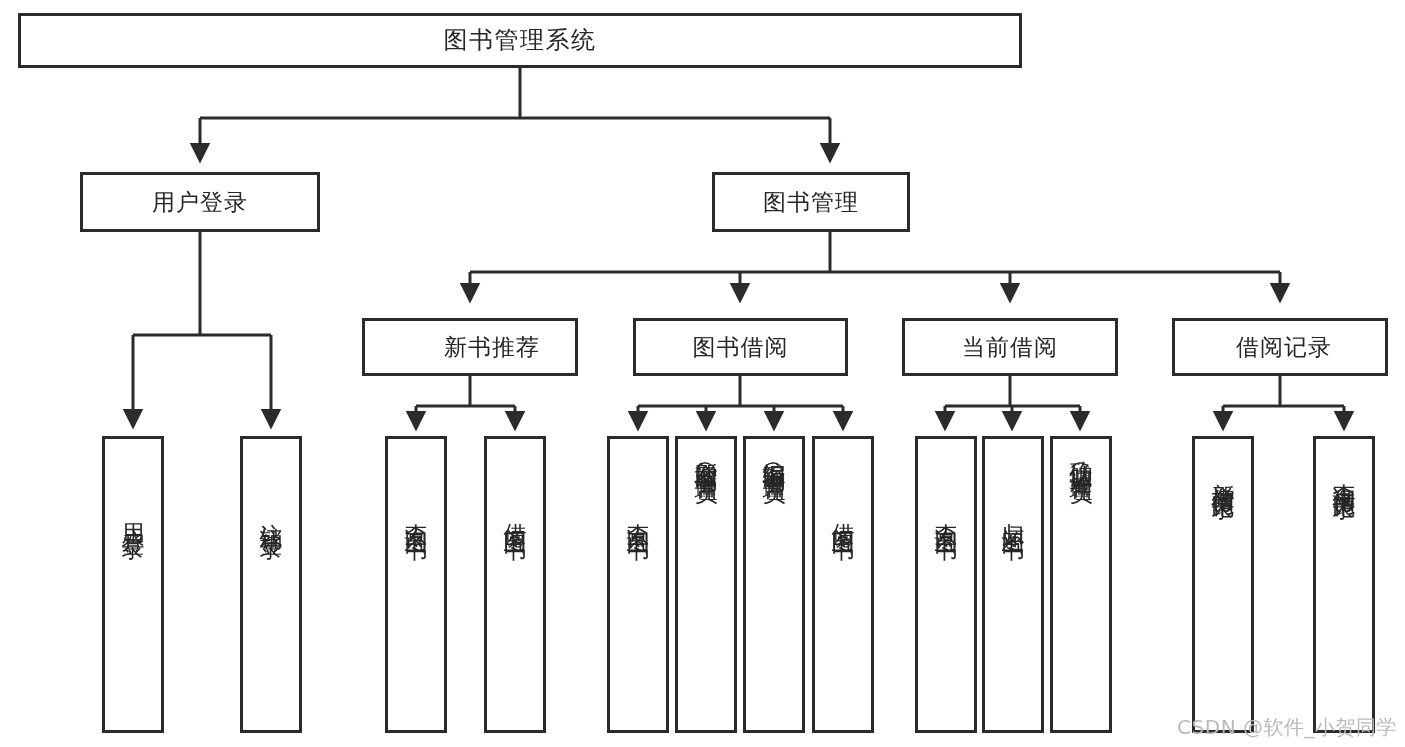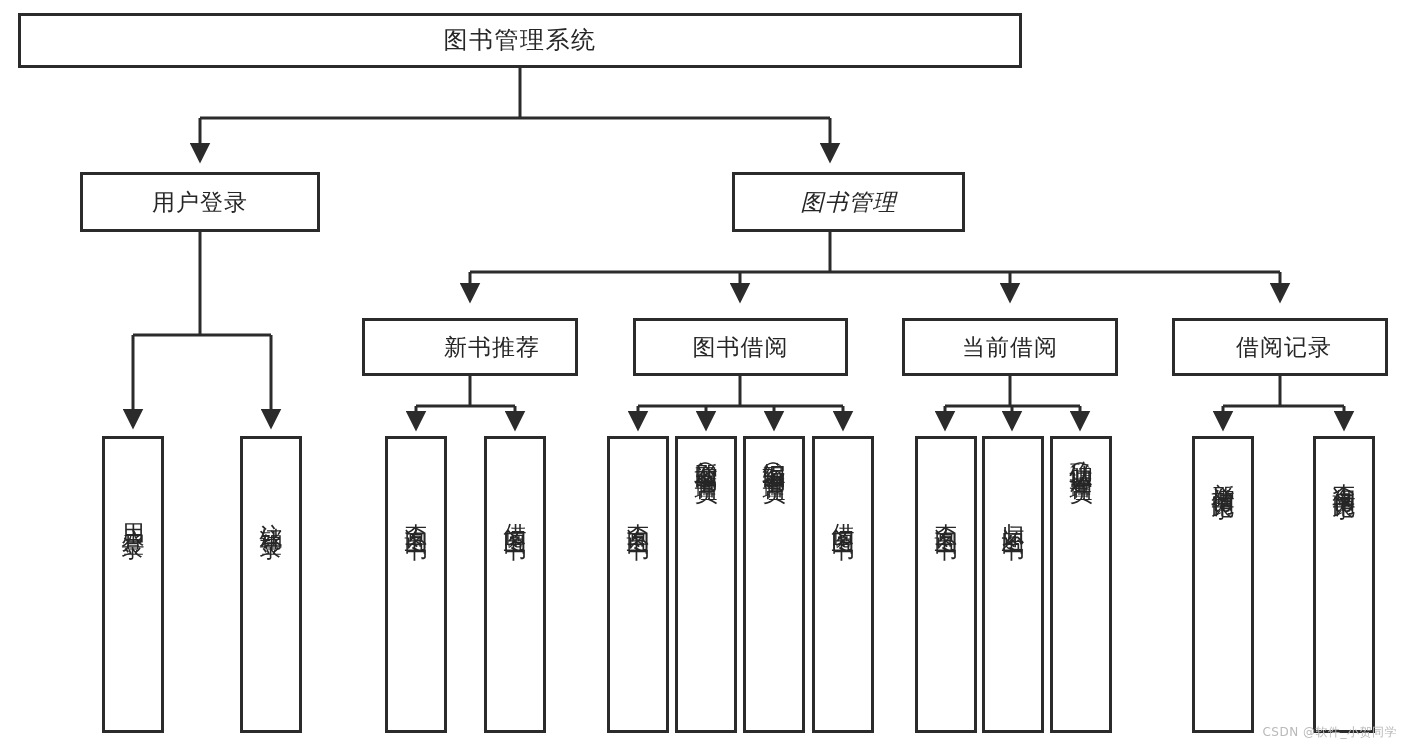--- a/index.html
+++ b/index.html
@@ -65,21 +65,21 @@
     line-height: 1;
     white-space: nowrap;
   }
   .node.v.pad .lbl {
     letter-spacing: 3px;
   }
   .watermark {
     position: absolute;
     right: 8px;
     bottom: 6px;
-    font-size: 12px;
+    font-size: 20px;
     color: #b9b9b9;
     letter-spacing: 0.5px;
     white-space: nowrap;
   }
 </style>
 </head>
 <body>
 
 <div id="canvas">
 
@@ -133,21 +133,21 @@
     </g>
   </svg>
 
   <div class="node h root" style="left:18px; top:13px; width:1004px; height:55px;">
     <span class="lbl">图书管理系统</span>
   </div>
 
   <div class="node h" style="left:80px; top:172px; width:240px; height:60px;">
     <span class="lbl">用户登录</span>
   </div>
-  <div class="node h" style="left:732px; top:172px; width:233px; height:60px;font-style:italic;">
+  <div class="node h" style="left:712px; top:172px; width:198px; height:60px;">
     <span class="lbl">图书管理</span>
   </div>
 
   <div class="node h" style="left:362px; top:318px; width:216px; height:58px;padding-left:44px;">
     <span class="lbl">新书推荐</span>
   </div>
   <div class="node h" style="left:633px; top:318px; width:215px; height:58px;">
     <span class="lbl">图书借阅</span>
   </div>
   <div class="node h" style="left:902px; top:318px; width:216px; height:58px;">

